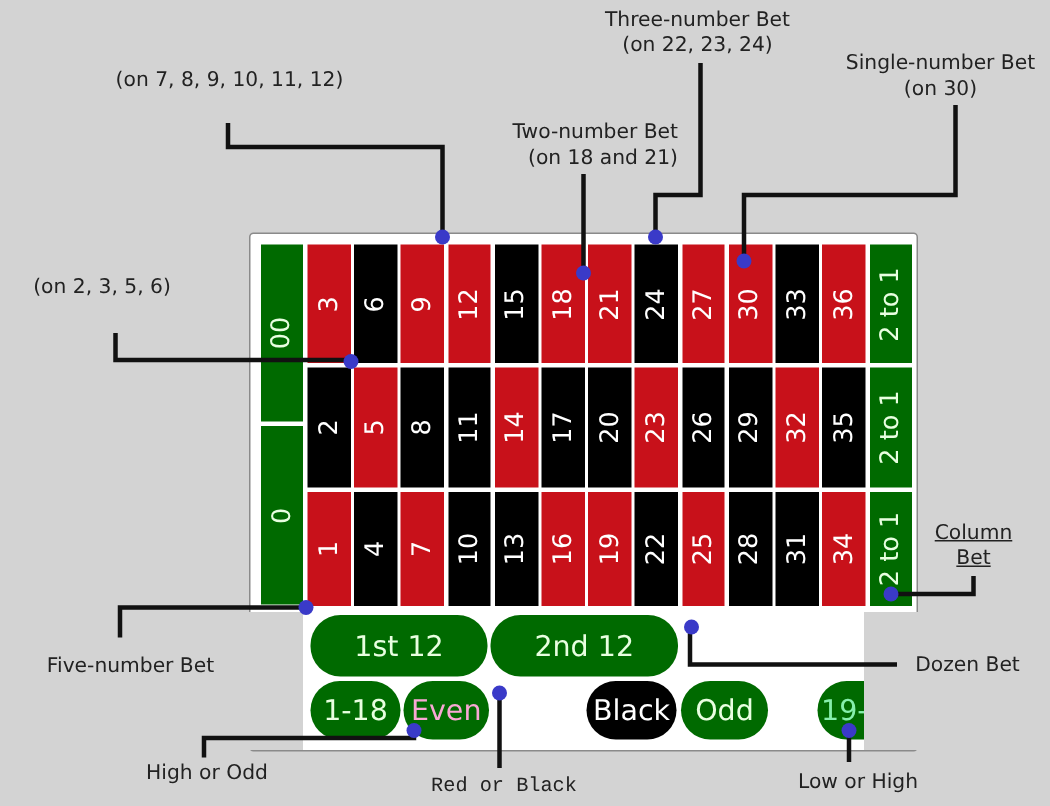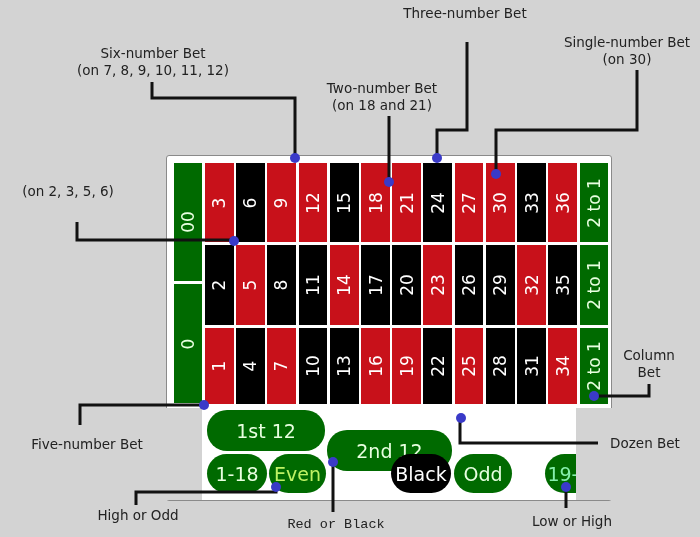--- a/index.html
+++ b/index.html
@@ -142,64 +142,64 @@
     </div>
     <div class="cell " style="left: 413px; top: 89px; width: 28px; height: 80px; background: rgb(0, 106, 0); color: rgb(232, 255, 224);">
       <span>2 to 1</span>
     </div>
     <div class="cell " style="left: 413px; top: 172px; width: 28px; height: 76px; background: rgb(0, 106, 0); color: rgb(232, 255, 224);">
       <span>2 to 1</span>
     </div>
     <div class="cell outside" style="left: 40px; top: 254px; width: 118px; height: 41px; background: rgb(0, 106, 0); color: rgb(232, 255, 224);">
       <span>1st 12</span>
     </div>
-    <div class="cell outside" style="left: 160px; top: 254px; width: 125px; height: 41px; background: rgb(0, 106, 0); color: rgb(232, 255, 224); margin-top: 20px;">
+    <div class="cell outside" style="left: 160px; top: 254px; width: 125px; height: 41px; background: rgb(0, 106, 0); color: rgb(232, 255, 224);">
       <span>2nd 12</span>
     </div>
     <div class="cell outside" style="left: 40px; top: 298px; width: 60px; height: 39px; background: rgb(0, 106, 0); color: rgb(232, 255, 224); align-items: center;">
       <span>1-18</span>
     </div>
-    <div class="cell outside" style="left: 102px; top: 298px; width: 57px; height: 39px; background: rgb(0, 106, 0); color: #bef264;">
+    <div class="cell outside" style="left: 102px; top: 298px; width: 57px; height: 39px; background: rgb(0, 106, 0); color: #f9a8d4;">
       <span>Even</span>
     </div>
     <div class="cell outside" style="left: 287px; top: 298px; width: 58px; height: 39px; background: rgb(0, 106, 0); color: rgb(232, 255, 224);">
       <span>Odd</span>
     </div>
     <div class="cell outside" style="left: 224px; top: 298px; width: 60px; height: 39px; background: rgb(0, 0, 0);">
       <span>Black</span>
     </div>
     <div class="cell outside" style="left: 347px; top: 298px; width: 60px; height: 39px; background: rgb(0, 106, 0); color: #86efac; margin-left: 31px;">
       <span>19-36</span>
     </div>
   </div>
 <div id="cover-left"></div>
 <div id="cover-right"></div>
 
 <div class="label" style="left:58px;top:45px;width:190px;">
-  <div>Six-number Bet</div>
   <div>(on 7, 8, 9, 10, 11, 12)</div>
 </div>
 <div class="label" style="left:385px;top:5px;width:160px;">
   <div>Three-number Bet</div>
-</div>
-<div class="label" style="left:312px;top:80px;width:140px;">
+  <div>(on 22, 23, 24)</div>
+</div>
+<div class="label" style="left:312px;top:80px;width:140px;text-align:right;">
   <div>Two-number Bet</div>
   <div>(on 18 and 21)</div>
 </div>
 <div class="label" style="left:552px;top:34px;width:150px;">
   <div>Single-number Bet</div>
   <div>(on 30)</div>
 </div>
 <div class="label" style="left:0px;top:183px;width:136px;">
   <div>(on 2, 3, 5, 6)</div>
 </div>
 <div class="label" style="left:0px;top:436px;width:174px;">
   <div>Five-number Bet</div>
 </div>
-<div class="label" style="left:614px;top:347px;width:70px;">
+<div class="label" style="left:614px;top:347px;width:70px;text-decoration:underline;">
   <div>Column</div>
   <div>Bet</div>
 </div>
 <div class="label" style="left:600px;top:435px;width:90px;">
   <div>Dozen Bet</div>
 </div>
 <div class="label" style="left:78px;top:507px;width:120px;">
   <div>High or Odd</div>
 </div>
 <div class="label" style="left:276px;top:516px;width:120px;font-family:Liberation Mono, monospace;">

